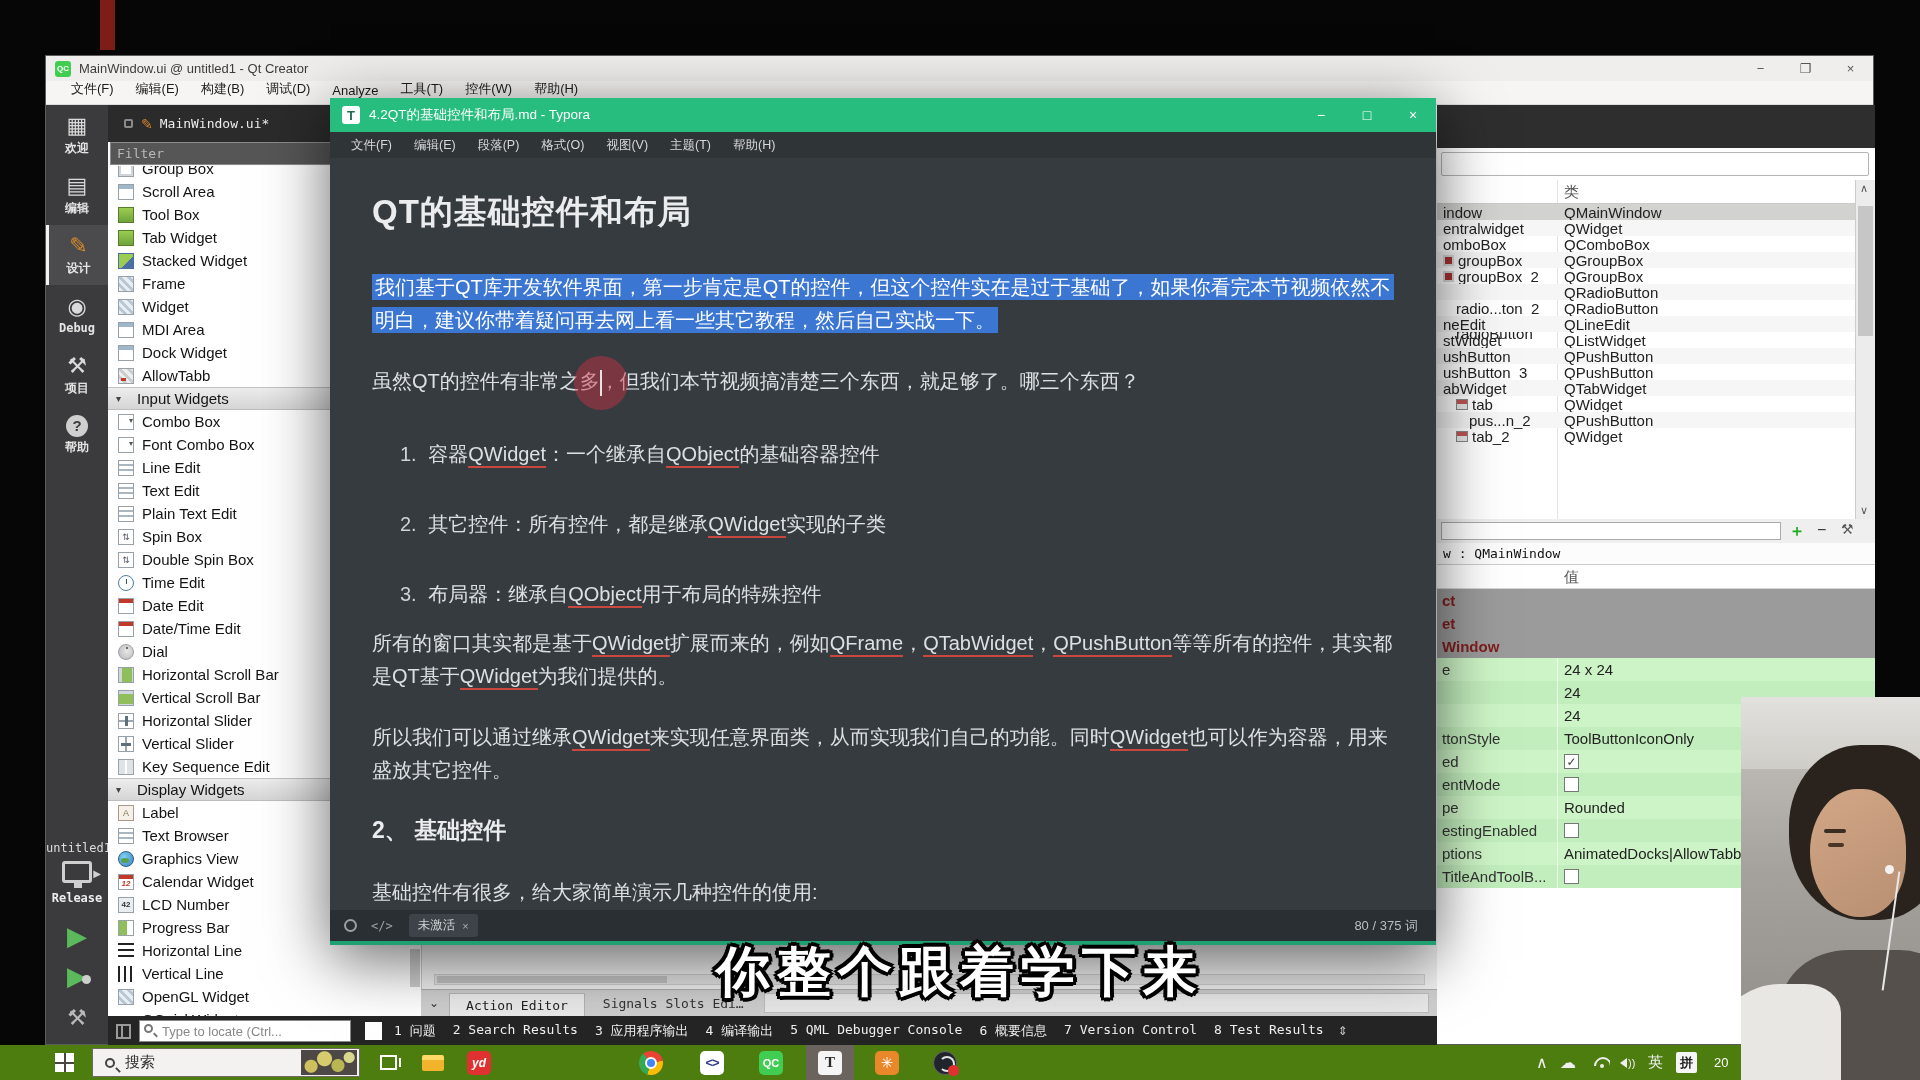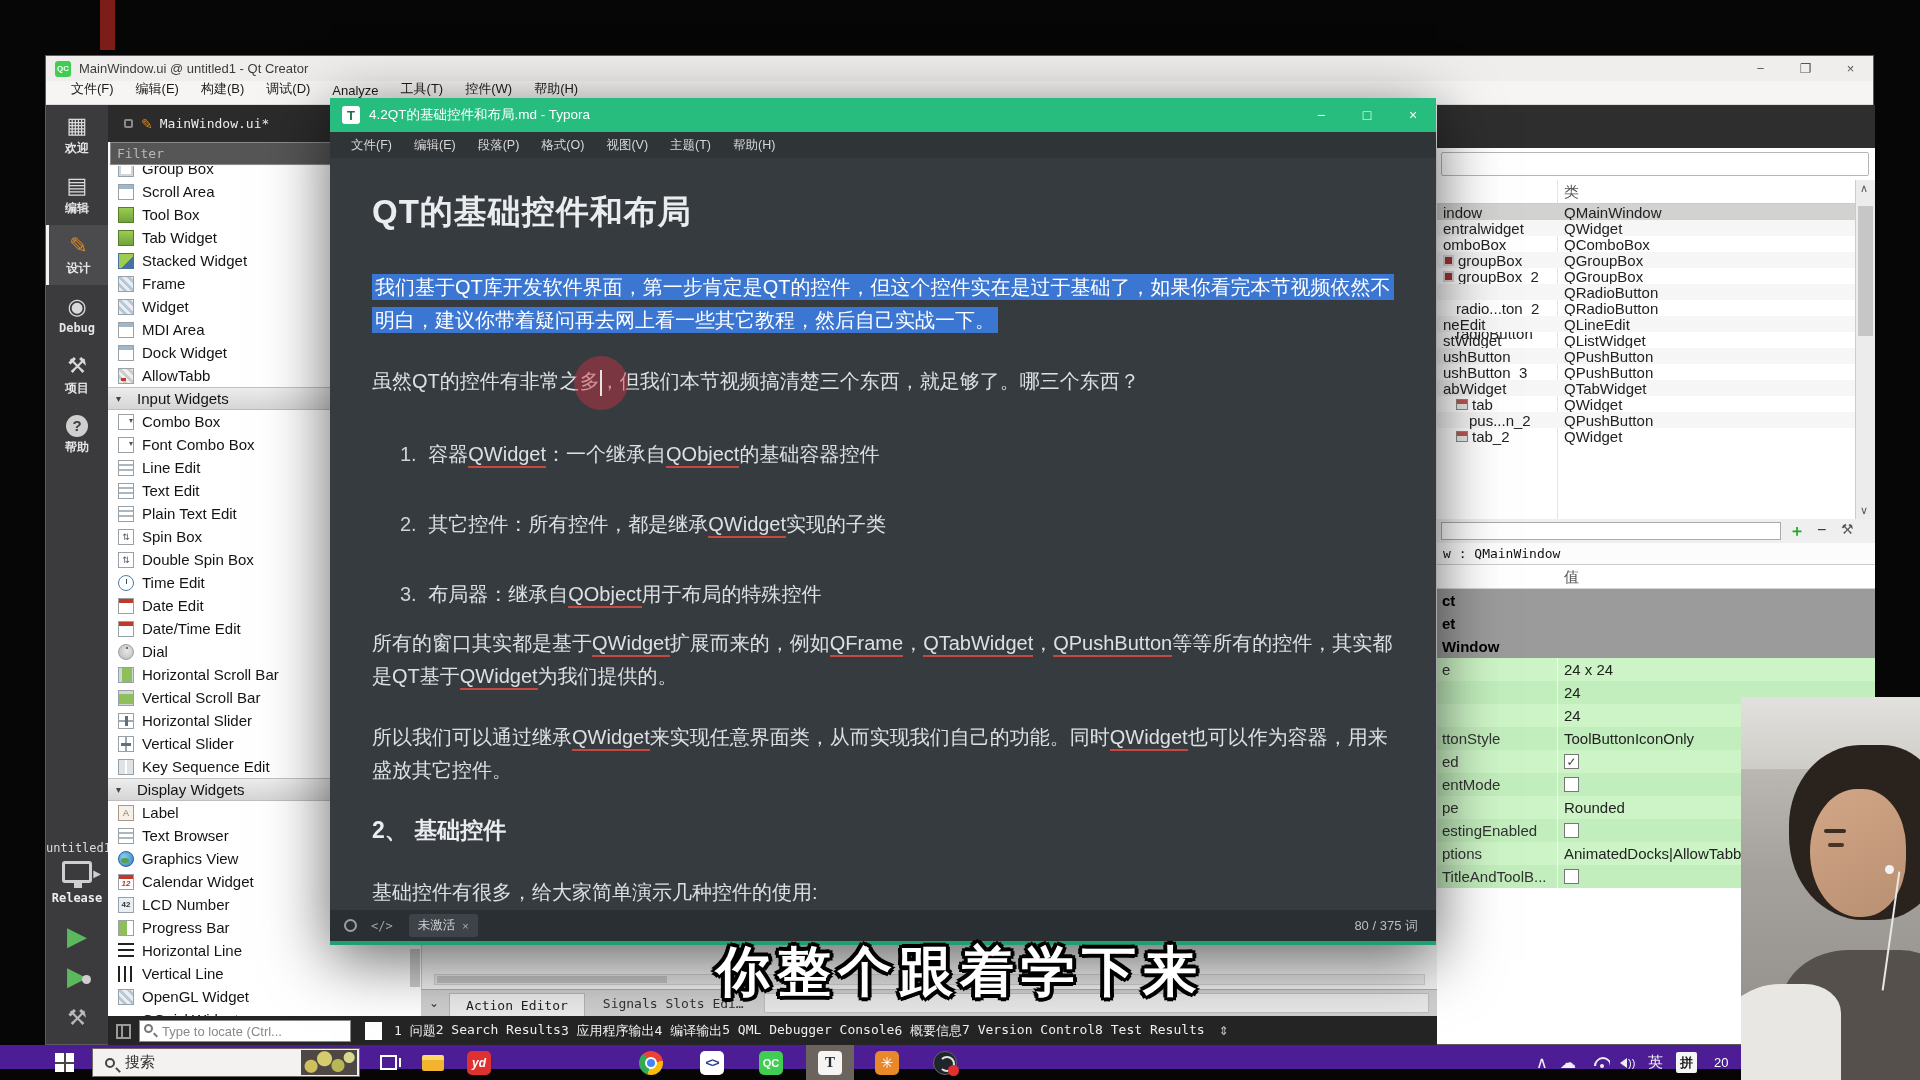--- a/index.html
+++ b/index.html
@@ -101,21 +101,21 @@
   #bt-rest{margin-left:20px;height:20px;flex:1;margin-right:8px;background:#e9e9e9;border:1px solid #bdbdbd;}
   #statusstrip{left:62px;top:960px;width:1329px;height:30px;background:#252525;display:flex;align-items:center;}
   #side-toggle{width:15px;height:15px;border:2px solid #9a9a9a;margin-left:8px;position:relative;}
   #side-toggle::after{content:"";position:absolute;left:3px;top:0;width:2px;height:11px;background:#9a9a9a;}
   #locatewrap{margin-left:8px;width:212px;height:22px;position:relative;}
   #locate{width:100%;height:100%;background:#fff;border:1px solid #888;font-size:13px;color:#666;padding:0 4px 0 22px;}
   #locate::placeholder{color:#888;}
   .mag{position:absolute;left:5px;top:4px;width:9px;height:9px;border:2px solid #777;border-radius:50%;}
   .mag::after{content:"";position:absolute;left:7px;top:8px;width:5px;height:2px;background:#777;transform:rotate(45deg);}
   #whitebox{width:17px;height:18px;background:#fff;margin-left:14px;}
-  #statusitems{display:flex;margin-left:12px;}
+  #statusitems{display:flex;gap:17px;margin-left:12px;}
   .stitem{font-family:"DejaVu Sans Mono",monospace;font-size:13px;color:#f0f0f0;white-space:nowrap;}
   #st-arrows{color:#ccc;font-size:12px;margin-left:14px;}
 
   
   #rightpanel{left:1391px;top:49px;width:438px;bottom:0;background:#fff;}
   #rp-darkstrip{left:0;top:0;right:0;height:43px;background:#2e2e2e;}
   #rp-filter{position:absolute;left:4px;top:47px;width:428px;height:24px;background:#fff;border:1px solid #b5b5b5;border-radius:2px;}
   #objtable{position:absolute;left:0;top:75px;width:438px;height:339px;background:#fff;overflow:hidden;}
   #obj-vline{position:absolute;left:120px;top:0;bottom:0;width:1px;background:#e4e4e4;}
   #objhead{height:24px;border-bottom:1px solid #ccc;position:relative;}
@@ -133,21 +133,21 @@
   #proptoolbar{position:absolute;left:0;top:414px;width:438px;height:24px;background:#efefef;}
   #prop-filter{position:absolute;left:4px;top:3px;width:340px;height:18px;background:#fff;border:1px solid #aaa;}
   .ptb-plus{position:absolute;left:352px;top:2px;color:#1faa1f;font-weight:bold;font-size:16px;}
   .ptb-minus{position:absolute;left:380px;top:2px;color:#333;font-size:16px;}
   .ptb-wrench{position:absolute;left:404px;top:2px;color:#555;font-size:14px;}
   #propheader{position:absolute;left:0;top:438px;width:438px;height:22px;background:#fcfcfc;border-bottom:1px solid #ccc;font-family:"DejaVu Sans Mono",monospace;font-size:13px;color:#111;padding:3px 0 0 6px;}
   #valhead{position:absolute;left:0;top:460px;width:438px;height:24px;border-bottom:1px solid #d5d5d5;}
   #proprows{position:absolute;left:0;top:484px;width:438px;}
   .prow{height:23px;position:relative;display:flex;align-items:center;}
   .prow.grp{background:#9b9b9b;}
-  .prow.grp .p-name{color:#000000;font-weight:bold;}
+  .prow.grp .p-name{color:#7f1d1d;font-weight:bold;}
   .prow.g1{background:#cdf4c6;}
   .prow.g2{background:#c2edbc;}
   .p-name{font-size:15px;color:#333;margin-left:5px;white-space:nowrap;}
   .p-val{position:absolute;left:127px;font-size:15px;color:#222;white-space:nowrap;}
   .p-vline{position:absolute;left:120px;top:0;bottom:0;width:1px;background:rgba(255,255,255,.7);}
   .pcheck{position:absolute;left:127px;width:15px;height:15px;background:#fff;border:1px solid #777;font-size:12px;color:#444;text-align:center;line-height:14px;}
 
   
   #typora{left:330px;top:98px;width:1106px;height:847px;z-index:30;box-shadow:0 14px 60px rgba(0,0,0,.6);}
   #ty-titlebar{left:0;top:0;right:0;height:34px;background:#26bd7e;display:flex;align-items:center;}
@@ -175,21 +175,21 @@
   #ty-badge{margin-left:16px;background:#3d4348;border-radius:3px;color:#cfd3d6;font-size:12.5px;padding:3px 9px;display:flex;align-items:center;gap:7px;}
   #ty-badge .x{font-size:11px;color:#aab0b4;}
   #ty-wordcount{margin-left:auto;margin-right:18px;color:#b9bec2;font-size:13px;}
   #ty-greenline{left:0;top:843px;right:0;height:4px;background:#1fa070;}
 
   
   #subtitle{left:0;top:936px;width:1920px;text-align:center;z-index:40;color:#fff;font-size:54px;font-weight:900;letter-spacing:7px;
     text-shadow:-3px -3px 0 #000,3px -3px 0 #000,-3px 3px 0 #000,3px 3px 0 #000,-4px 0 0 #000,4px 0 0 #000,0 -4px 0 #000,0 4px 0 #000;}
 
   
-  #taskbar{left:0;top:1045px;width:1920px;height:24px;background:#4c1d95;z-index:35;}
+  #taskbar{left:0;top:1045px;width:1920px;height:36px;background:#4d7c0f;z-index:35;}
   #startbtn{left:55px;top:8px;width:19px;height:19px;background:linear-gradient(#4b4542,#4b4542) center/2px 100% no-repeat,linear-gradient(#4b4542,#4b4542) center/100% 2px no-repeat,#fff;}
   #winsearch{left:92px;top:3px;width:268px;height:29px;background:#f3f2f1;border:1px solid #6e6862;display:flex;align-items:center;position:absolute;}
   .mag2{width:10px;height:10px;border:2px solid #444;border-radius:50%;margin-left:12px;position:relative;}
   .mag2::after{content:"";position:absolute;left:8px;top:9px;width:6px;height:2px;background:#444;transform:rotate(45deg);}
   #winsearch-text{margin-left:10px;font-size:15px;color:#333;}
   #flower{position:absolute;right:2px;top:1px;width:56px;height:25px;
     background:radial-gradient(circle at 18% 65%,#cfc05e 0 6px,transparent 7px),radial-gradient(circle at 42% 35%,#d6cb6d 0 7px,transparent 8px),radial-gradient(circle at 66% 62%,#b9b654 0 6px,transparent 7px),radial-gradient(circle at 86% 30%,#d8d98e 0 5px,transparent 6px),#4d4845;}
   .tbslot{position:absolute;top:0;width:48px;height:35px;display:flex;align-items:center;justify-content:center;}
   .tbslot.active{background:#6b645e;}
   .tv-icon{width:17px;height:15px;border:2px solid #fff;position:relative;}

